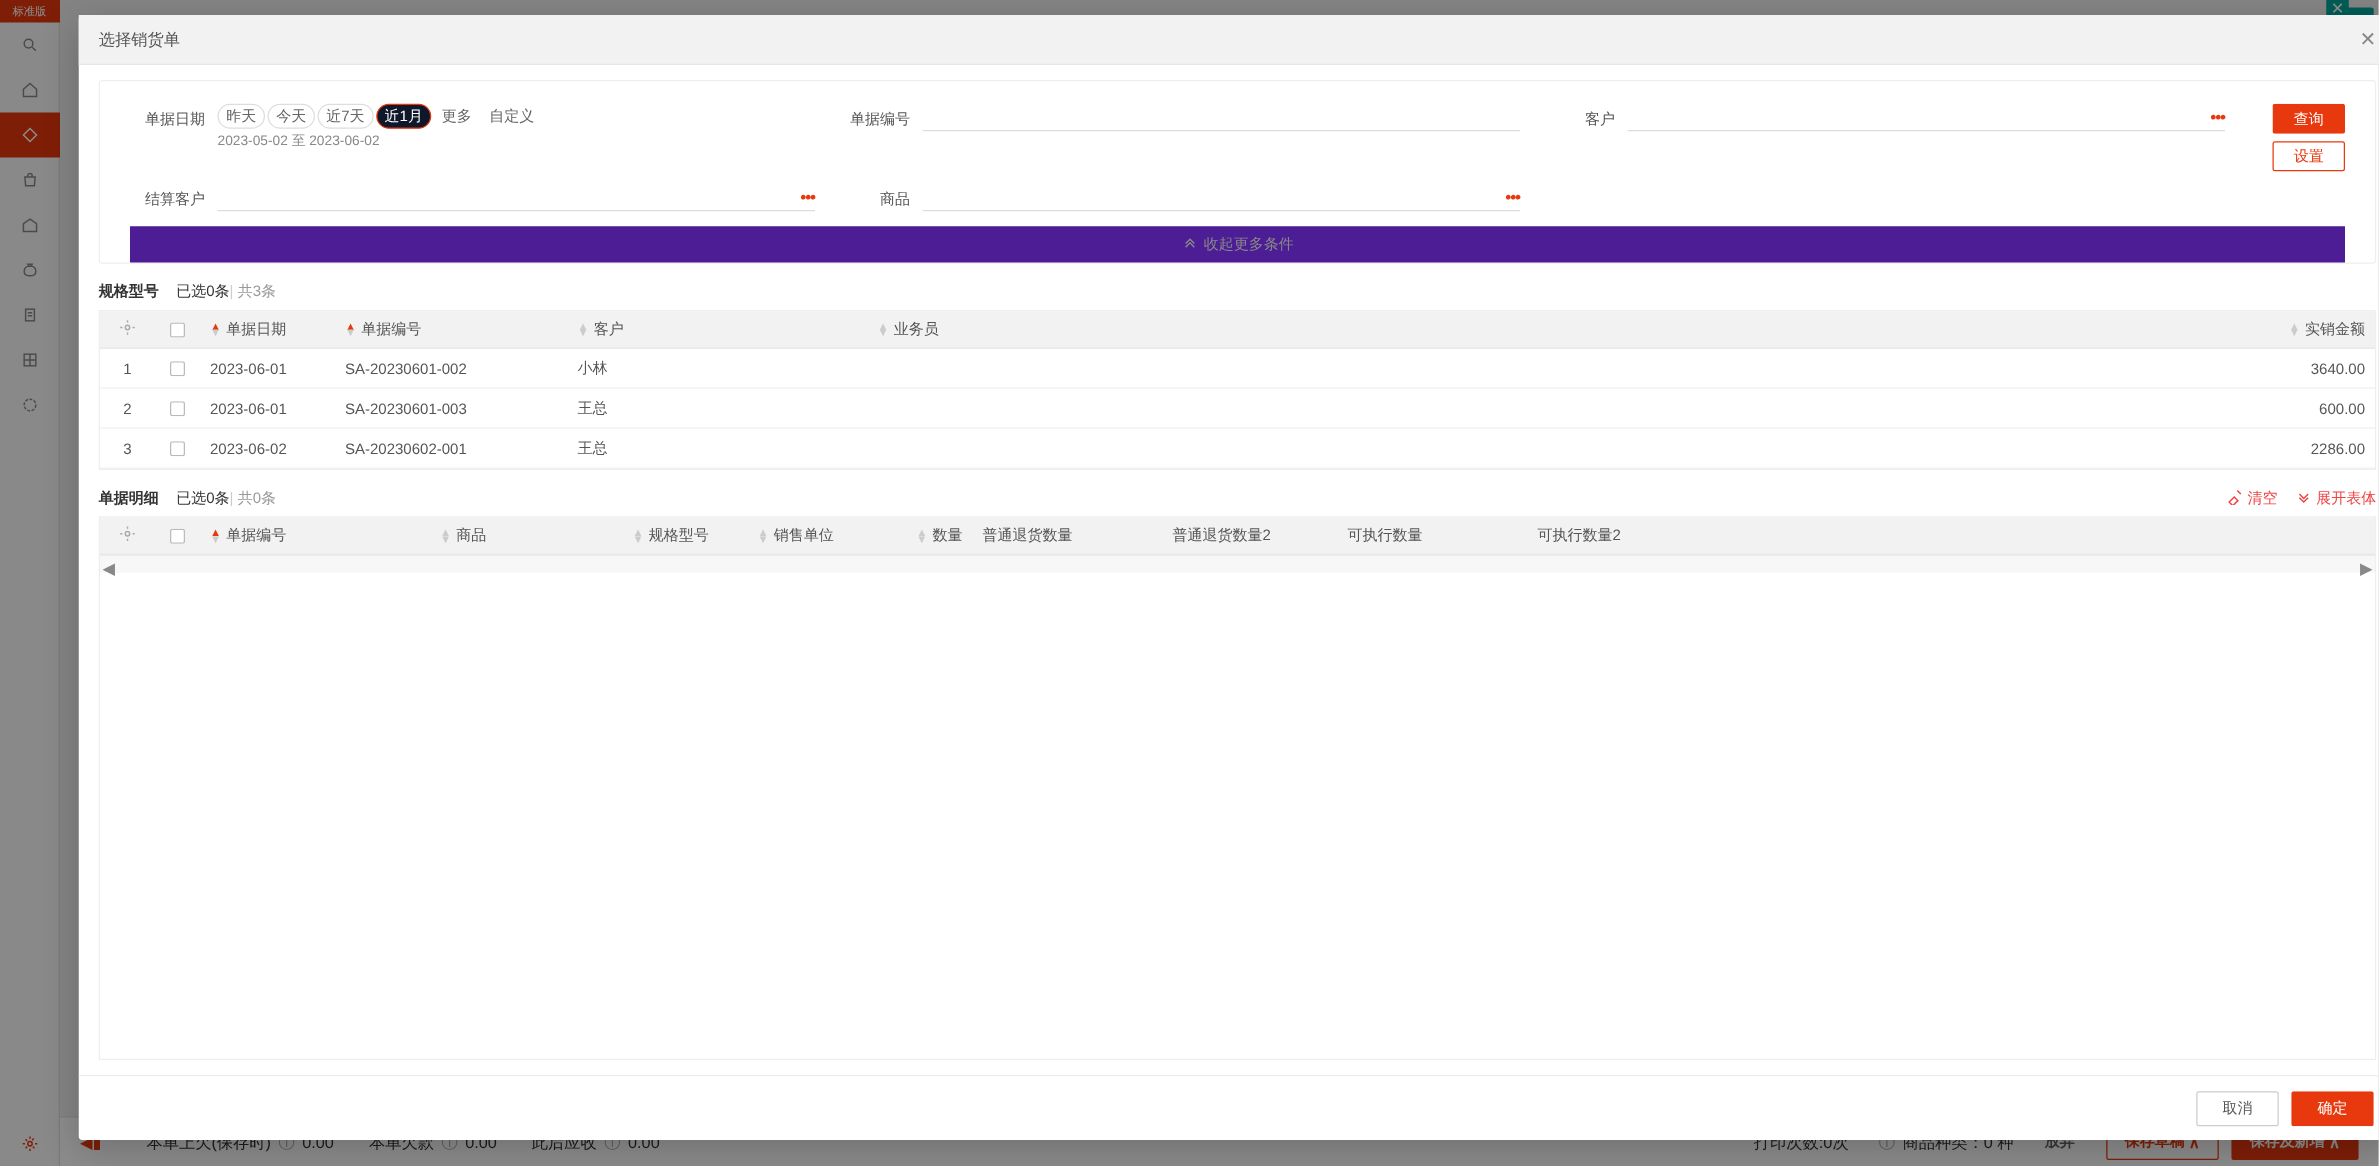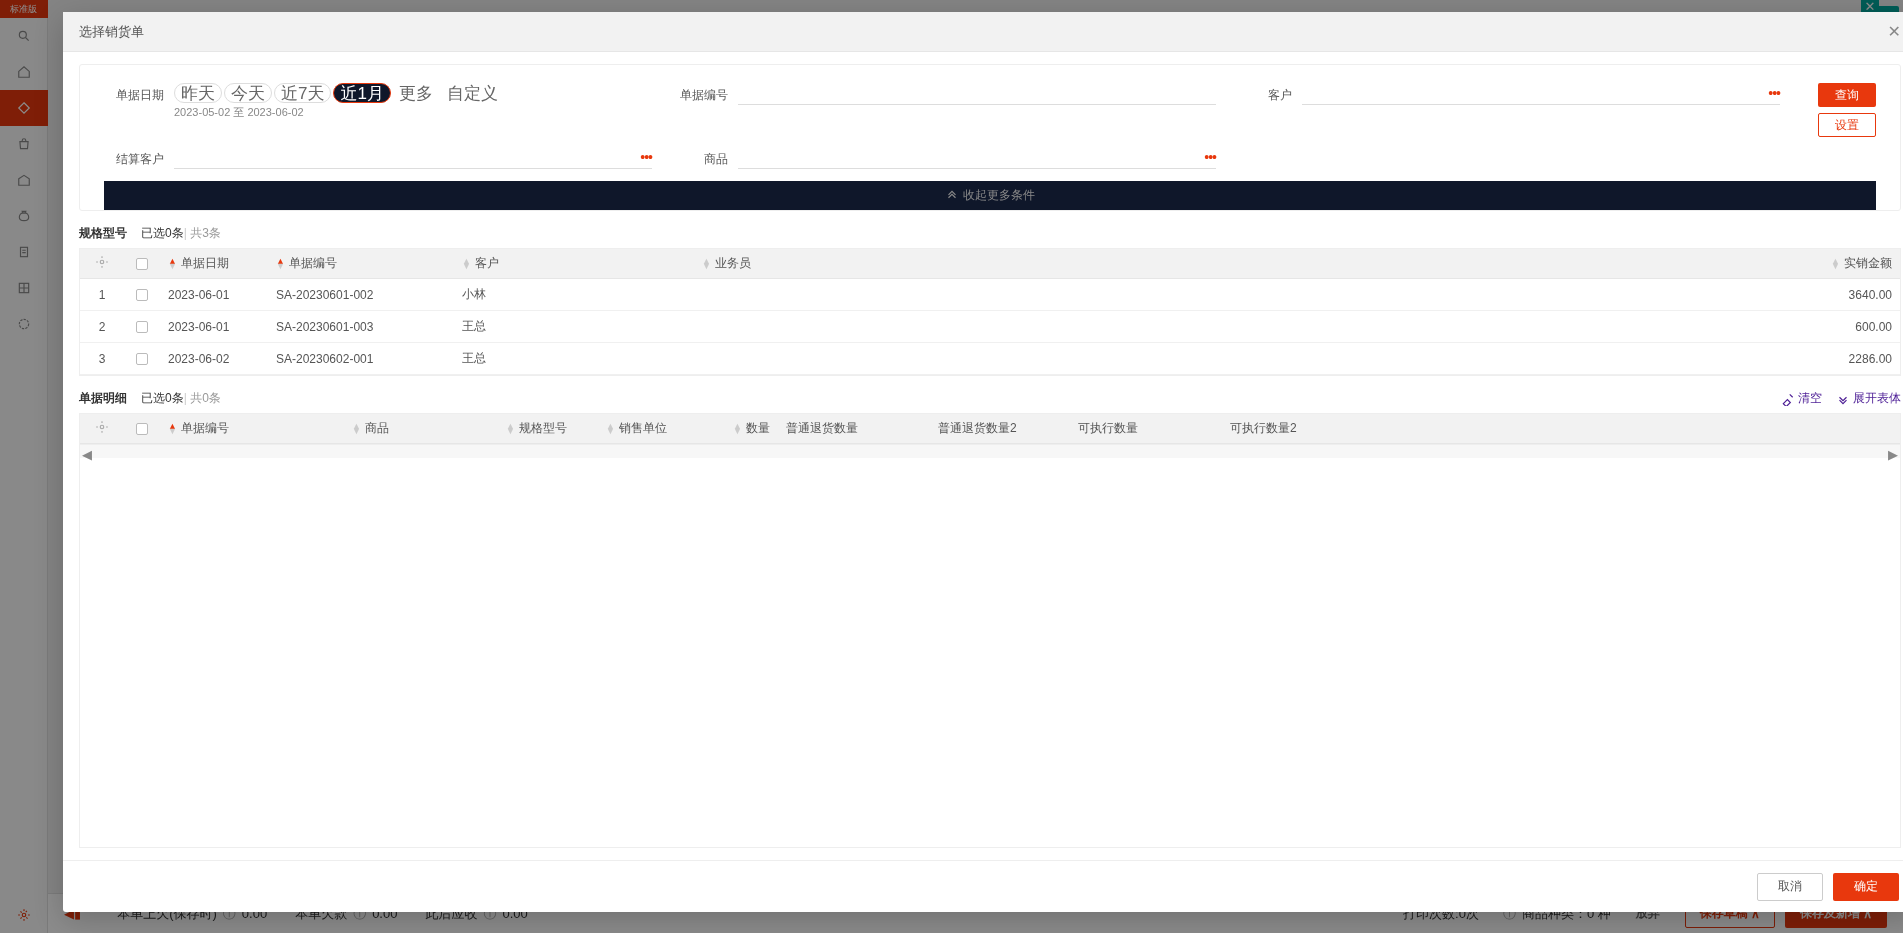--- a/index.html
+++ b/index.html
@@ -39,39 +39,39 @@
 .modal-header .close { margin-left: auto; color: #888; font-size: 16px; cursor: pointer; }
 
 .modal-body { flex: 1; overflow: hidden; padding: 12px 16px; display: flex; flex-direction: column; }
 
 .filter-card { border: 1px solid #eee; border-radius: 3px; padding: 18px 24px 0; position: relative; }
 .filter-grid { display: grid; grid-template-columns: 1fr 1fr 1fr 80px; gap: 10px 16px; align-items: start; }
 .filter-item { display: flex; align-items: flex-start; }
 .filter-label { width: 60px; text-align: right; color: #555; font-size: 12px; padding-top: 4px; }
 .filter-value { flex: 1; margin-left: 10px; }
 .date-presets { display: flex; gap: 2px; flex-wrap: wrap; align-items: center; margin-bottom: 2px; }
-.date-chip { height: 20px; padding: 3px 6px; border: 1px solid #ddd; border-radius: 10px; font-size: 17px; display: flex; align-items: center; color: #666; cursor: pointer; }
+.date-chip { height: 20px; padding: 3px 6px; border: 1px solid #ddd; border-radius: 10px; font-size: 12px; display: flex; align-items: center; color: #666; cursor: pointer; }
 .date-chip.active { background: #0f172a; border-color: #e8380d; color: #fff; }
 .date-range { font-size: 11px; color: #888; }
 .form-input { width: 100%; height: 22px; border: none; border-bottom: 1px solid #ddd; outline: none; font-size: 12px; color: #333; background: transparent; }
 .form-input-wrap { position: relative; width: 100%; }
 .form-input-wrap .more { position: absolute; right: 0; top: 2px; color: #e8380d; font-size: 14px; letter-spacing: -1px; cursor: pointer; }
 .filter-actions { display: flex; flex-direction: column; gap: 6px; align-items: flex-end; text-align: right; }
 .btn { height: 24px; padding: 0 16px; border-radius: 2px; font-size: 12px; display: flex; align-items: center; justify-content: center; cursor: pointer; border: 1px solid transparent; }
 .btn.primary { background: #e8380d; color: #fff; }
 .btn.outline { border-color: #e8380d; color: #e8380d; }
-.collapse-bar { text-align: center; color: #888; font-size: 12px; padding: 6px; background: #0f172a; margin-top: 12px; cursor: pointer; display: flex; align-items: center; justify-content: center; gap: 4px; }
+.collapse-bar { text-align: center; color: #888; font-size: 12px; padding: 6px; background: #4c1d95; margin-top: 12px; cursor: pointer; display: flex; align-items: center; justify-content: center; gap: 4px; }
 
 .section-head { display: flex; align-items: center; margin: 14px 0 6px; font-size: 12px; }
 .section-head .stitle { font-weight: bold; color: #333; margin-right: 14px; }
 .section-head .sel { color: #333; }
 .section-head .tot { color: #999; }
 .section-head .tot::before { content: " | "; color: #ccc; }
 .section-head .spacer { flex: 1; }
-.section-head .link { color: #4c1d95; margin-left: 14px; cursor: pointer; display: flex; align-items: center; gap: 3px; }
+.section-head .link { color: #ef4444; margin-left: 14px; cursor: pointer; display: flex; gap: 3px; }
 
 .table { border: 1px solid #eee; }
 .thead { background: #f2f2f2; display: flex; height: 30px; align-items: center; border-bottom: 1px solid #e6e6e6; }
 .th, .td { padding: 0 8px; font-size: 12px; color: #555; display: flex; align-items: center; gap: 4px; overflow: hidden; white-space: nowrap; }
 .th { position: relative; }
 .th .sort { color: #ccc; font-size: 9px; display: inline-flex; flex-direction: column; line-height: 5px; }
 .th .sort .up.on, .th .sort .down.on { color: #e8380d; }
 .trow { display: flex; height: 32px; align-items: center; border-bottom: 1px solid #f0f0f0; }
 .gear { color: #aaa; }
 .checkbox { width: 12px; height: 12px; border: 1px solid #bbb; border-radius: 2px; background: #fff; }

